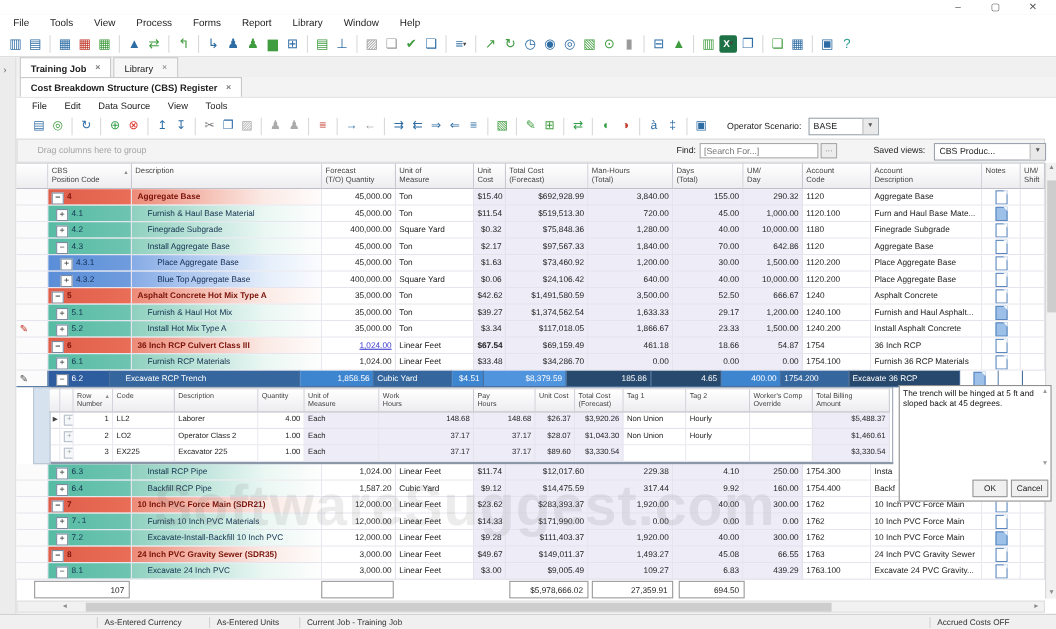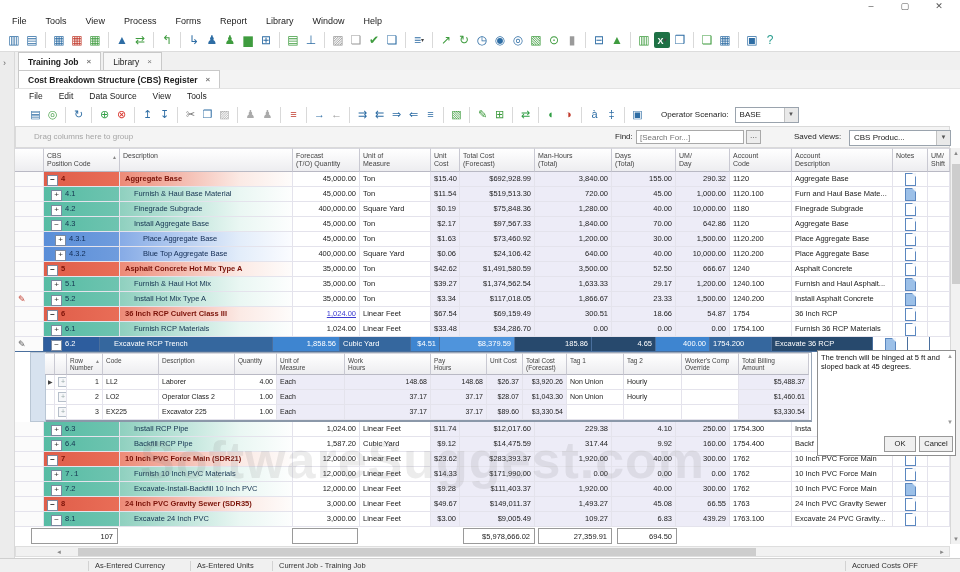--- a/index.html
+++ b/index.html
@@ -331,21 +331,21 @@
         <span class="note-ic filled"></span>
       </div>
       <div class="gc c-us" style="width: 22px;"></div>
     </div>
     <div class="grow row-teal">
       <div class="gc ind"></div>
       <div class="gc c-pos" style="width: 76px; padding-left: 7px;"><span class="expbox">+</span>4.2</div>
       <div class="gc c-d" style="width: 173px; padding-left: 14px;">Finegrade Subgrade</div>
       <div class="gc c-q r" style="width: 67px;">400,000.00</div>
       <div class="gc c-u" style="width: 71px;">Square Yard</div>
-      <div class="gc c-uc r tint" style="width: 29px;">$0.19</div>
+      <div class="gc c-uc r tint" style="width: 29px;">$0.32</div>
       <div class="gc c-tc r tint" style="width: 75px;">$75,848.36</div>
       <div class="gc c-mh r tint" style="width: 77px;">1,280.00</div>
       <div class="gc c-dy r tint" style="width: 64px;">40.00</div>
       <div class="gc c-ud r tint" style="width: 54px;">10,000.00</div>
       <div class="gc c-ac" style="width: 62px;">1180</div>
       <div class="gc c-ad" style="width: 101px;">Finegrade Subgrade</div>
       <div class="gc c-n ctr" style="width: 35px;">
         <span class="note-ic"></span>
       </div>
       <div class="gc c-us" style="width: 22px;"></div>
@@ -457,23 +457,23 @@
         <span class="note-ic filled"></span>
       </div>
       <div class="gc c-us" style="width: 22px;"></div>
     </div>
     <div class="grow row-red">
       <div class="gc ind"></div>
       <div class="gc c-pos" style="width: 76px; padding-left: 3px;"><span class="expbox">−</span>6</div>
       <div class="gc c-d" style="width: 173px; padding-left: 5px;">36 Inch RCP Culvert Class III</div>
       <div class="gc c-q r" style="width: 67px;"><span class="qlink">1,024.00</span></div>
       <div class="gc c-u" style="width: 71px;">Linear Feet</div>
-      <div class="gc c-uc r tint" style="width: 29px;">$67.54</div>
+      <div class="gc c-uc r tint" style="width: 29px; font-weight: bold;">$67.54</div>
       <div class="gc c-tc r tint" style="width: 75px;">$69,159.49</div>
-      <div class="gc c-mh r tint" style="width: 77px;">300.51</div>
+      <div class="gc c-mh r tint" style="width: 77px;">461.18</div>
       <div class="gc c-dy r tint" style="width: 64px;">18.66</div>
       <div class="gc c-ud r tint" style="width: 54px;">54.87</div>
       <div class="gc c-ac" style="width: 62px;">1754</div>
       <div class="gc c-ad" style="width: 101px;">36 Inch RCP</div>
       <div class="gc c-n ctr" style="width: 35px;">
         <span class="note-ic"></span>
       </div>
       <div class="gc c-us" style="width: 22px;"></div>
     </div>
     <div class="grow row-teal">

